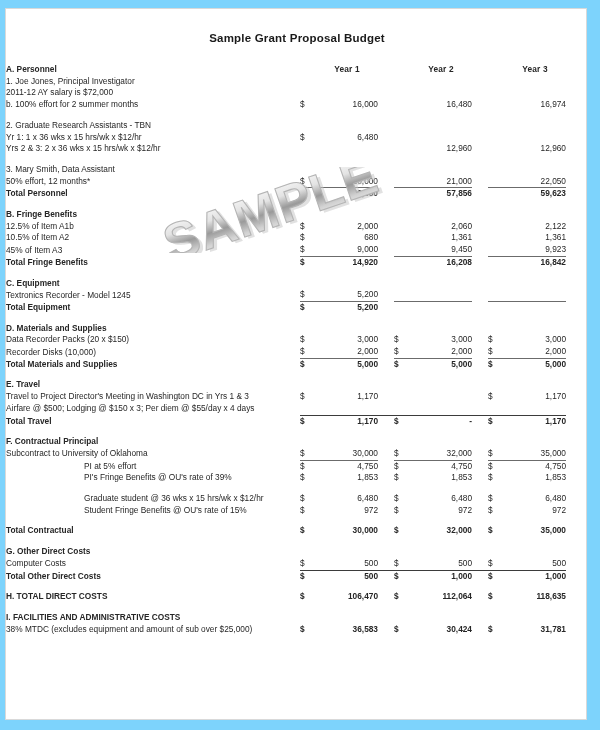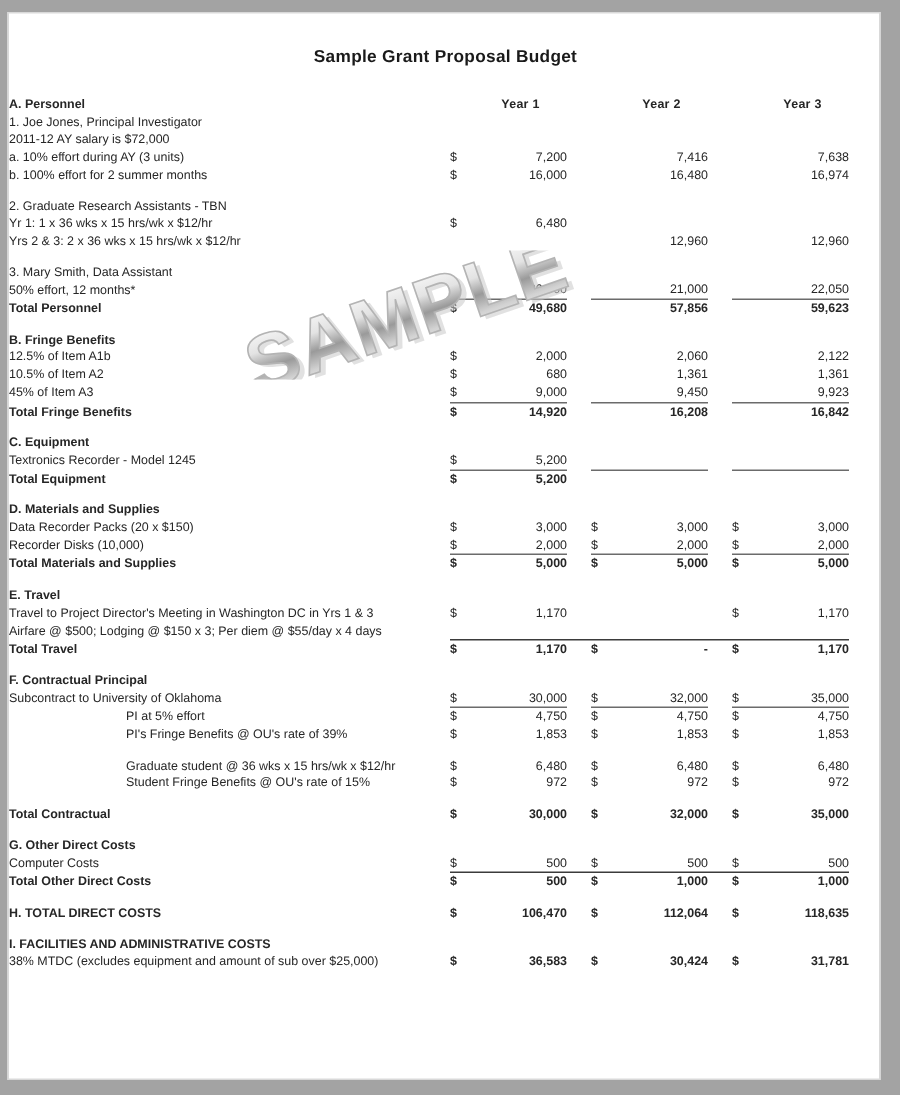--- a/index.html
+++ b/index.html
@@ -4,21 +4,21 @@
 <style>
   html, body {
     margin: 0;
     padding: 0;
     background: #ffffff;
   }
   #page {
     position: relative;
     width: 600px;
     height: 730px;
-    background: #a3a3a3;
+    background: #7dd3fc;
     font-family: "Liberation Sans", sans-serif;
     overflow: hidden;
     text-decoration: underline;
   }
   #sheet {
     position: absolute;
     left: 5px;
     top: 8px;
     width: 582px;
     height: 712px;
@@ -155,32 +155,20 @@
           <tr>
             <td class="label">2011-12 AY salary is $72,000</td>
             <td class="dol"></td>
             <td class="val"></td>
             <td class="gap"></td>
             <td class="dol"></td>
             <td class="val"></td>
             <td class="gap"></td>
             <td class="dol"></td>
             <td class="val"></td>
-            <td></td>
-          </tr>
-          <tr>
-            <td class="label">a. 10% effort during AY (3 units)</td>
-            <td class="dol">$</td>
-            <td class="val">7,200</td>
-            <td class="gap"></td>
-            <td class="dol"></td>
-            <td class="val">7,416</td>
-            <td class="gap"></td>
-            <td class="dol"></td>
-            <td class="val">7,638</td>
             <td></td>
           </tr>
           <tr>
             <td class="label">b. 100% effort for 2 summer months</td>
             <td class="dol">$</td>
             <td class="val">16,000</td>
             <td class="gap"></td>
             <td class="dol"></td>
             <td class="val">16,480</td>
             <td class="gap"></td>

